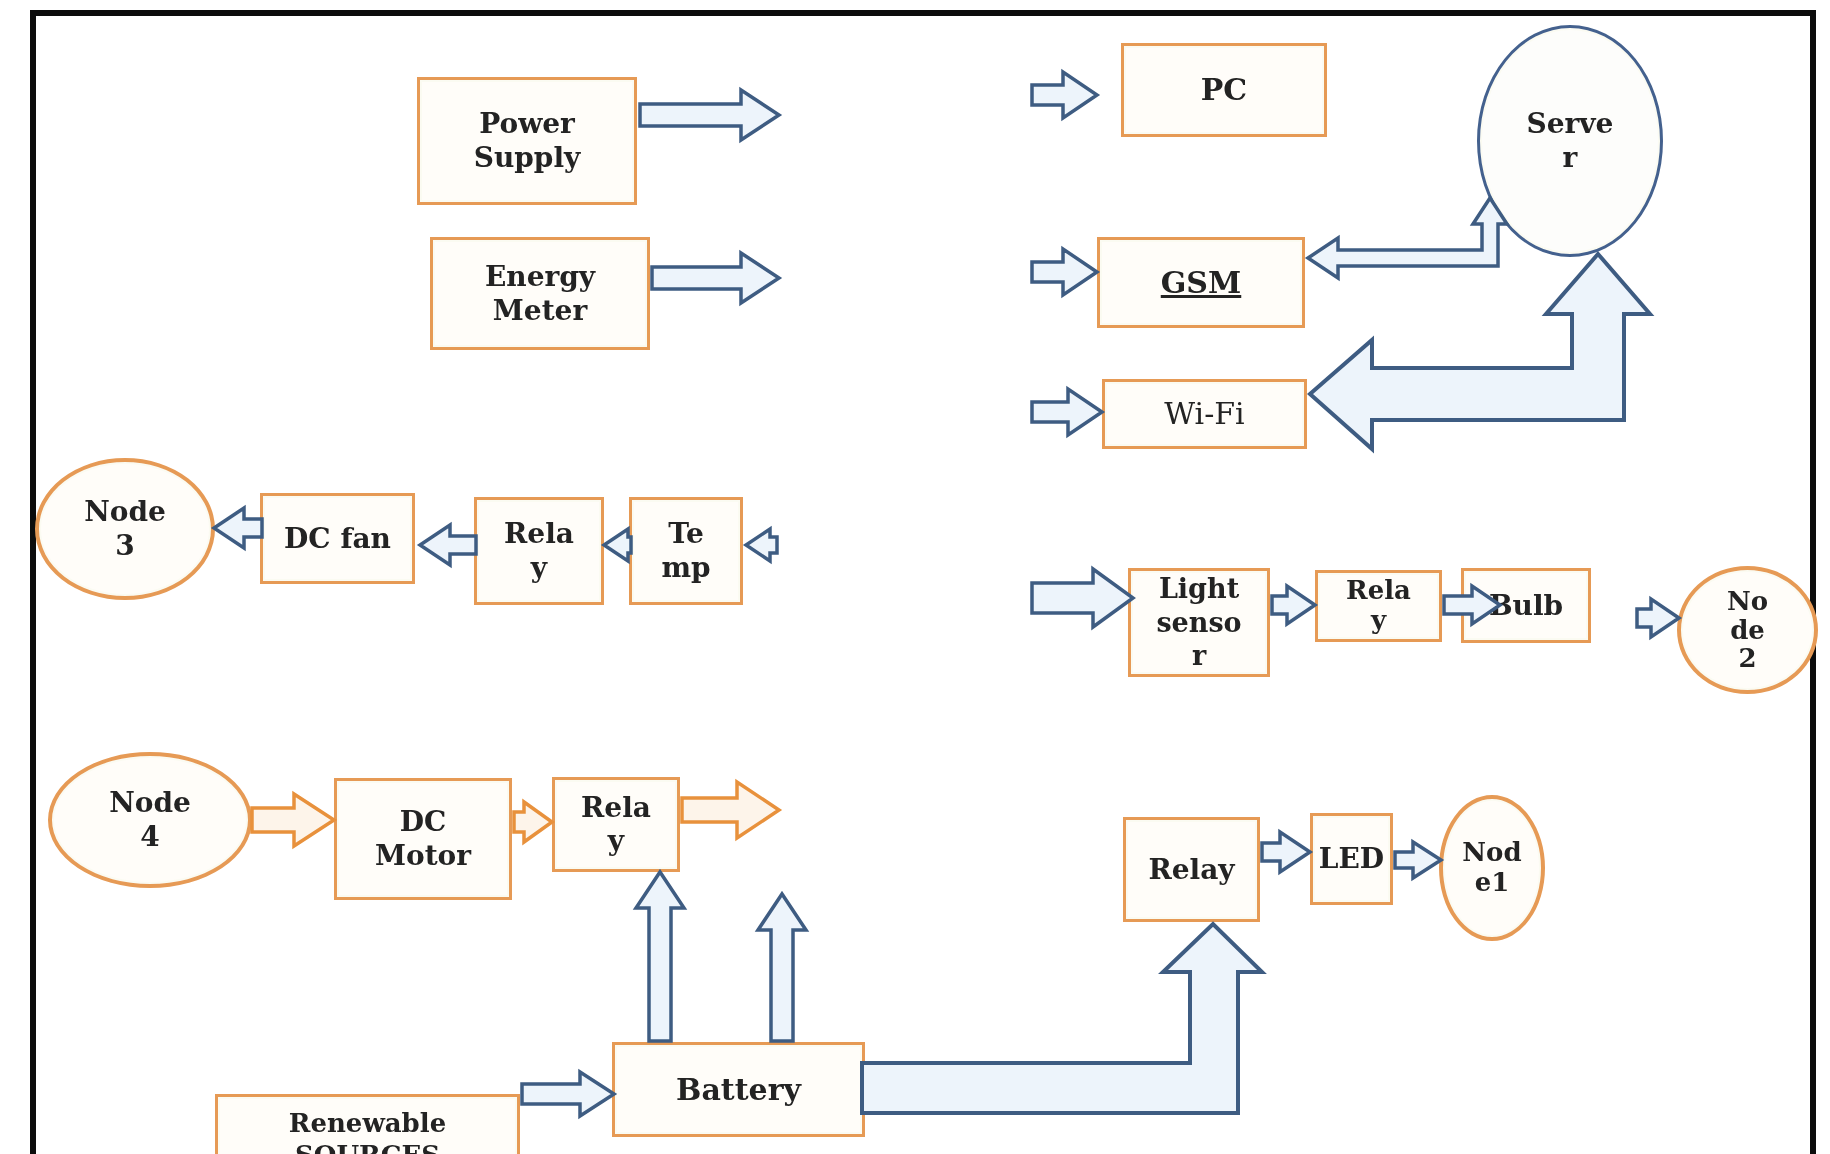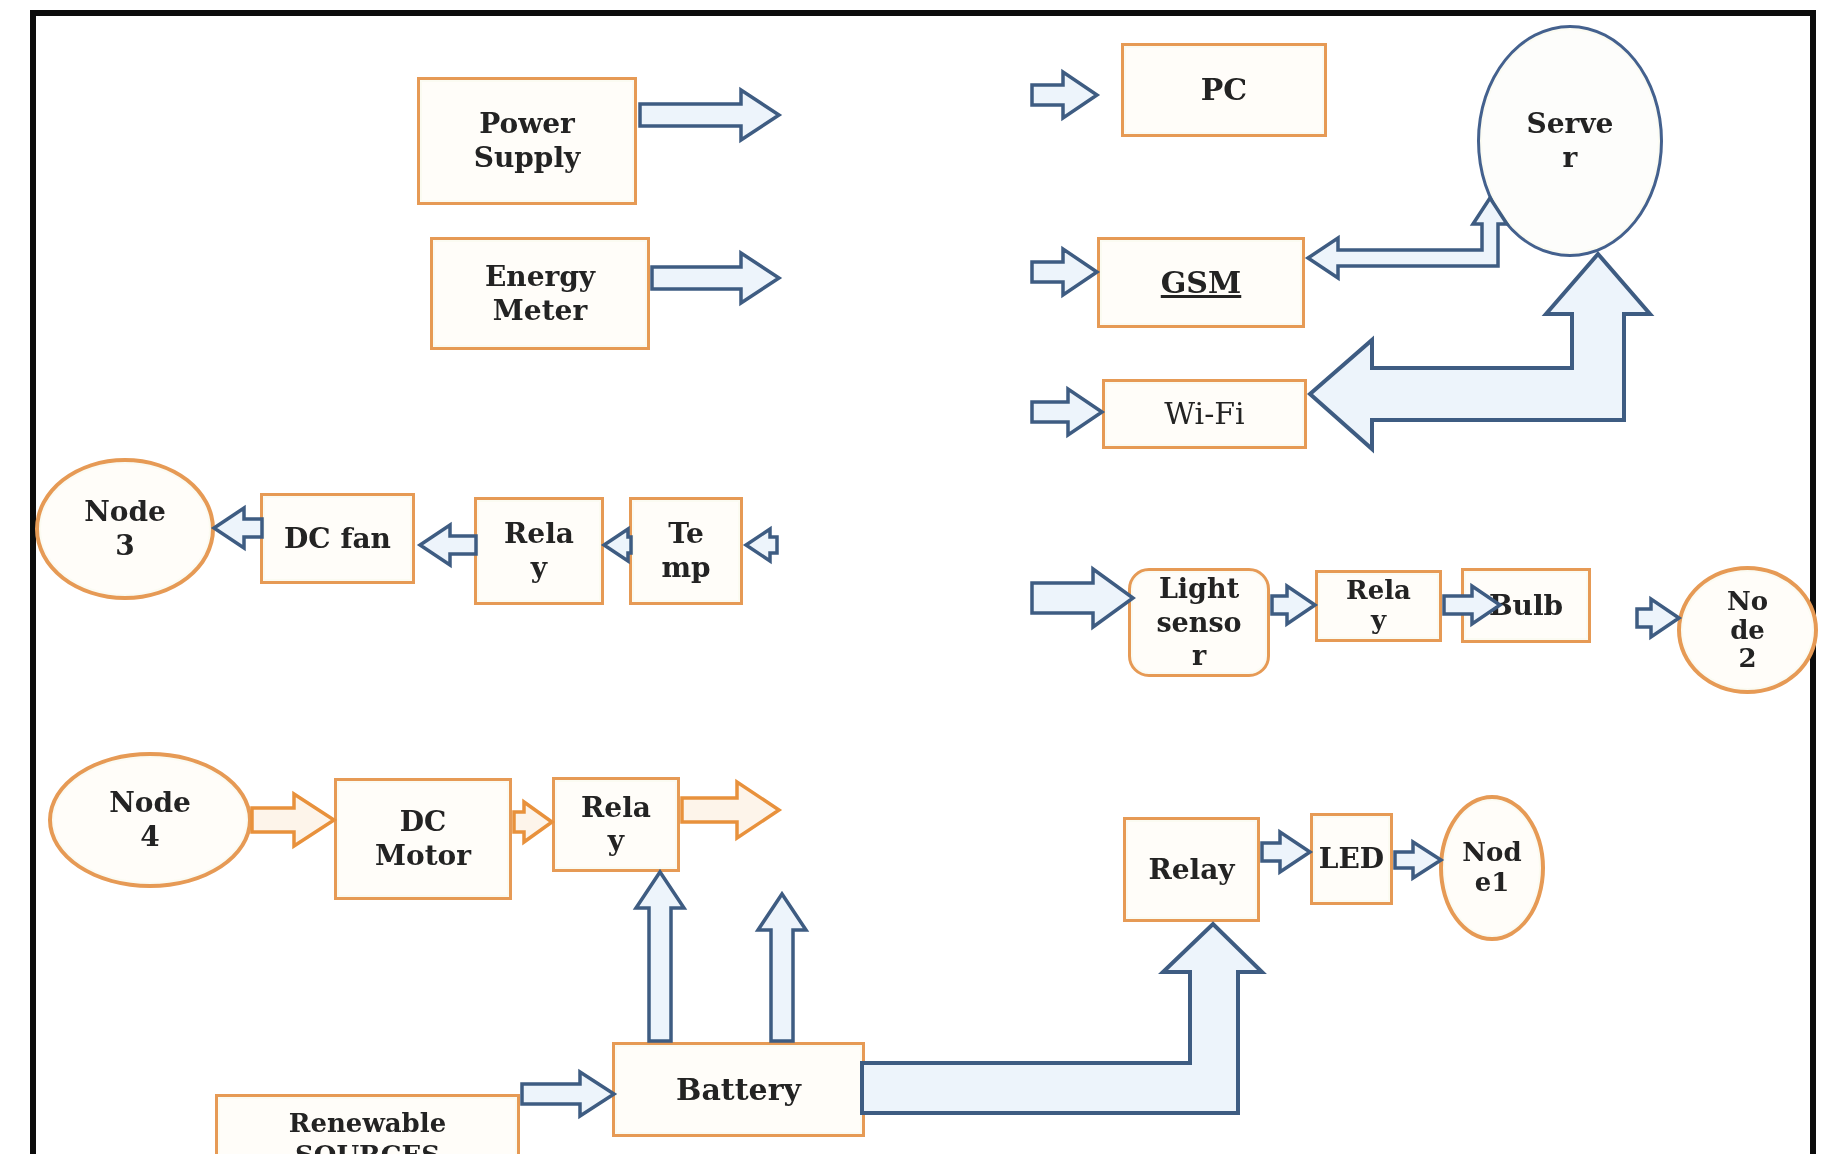--- a/index.html
+++ b/index.html
@@ -29,21 +29,21 @@
   <div class="box" style="left:430px;top:237px;width:220px;height:113px;font-size:28px;">Energy
 Meter</div>
   <div class="box" style="left:1097px;top:43px;width:206px;height:94px;font-size:30px;margin-left:24px;">PC</div>
   <div class="box" style="left:1097px;top:237px;width:208px;height:91px;font-size:30px;text-decoration:underline;">GSM</div>
   <div class="box" style="left:1102px;top:379px;width:205px;height:70px;font-size:30px;font-weight:400;">Wi-Fi</div>
   <div class="box" style="left:260px;top:493px;width:155px;height:91px;font-size:28px;">DC fan</div>
   <div class="box" style="left:474px;top:497px;width:130px;height:108px;font-size:28px;">Rela
 y</div>
   <div class="box" style="left:629px;top:497px;width:114px;height:108px;font-size:28px;">Te
 mp</div>
-  <div class="box" style="left:1128px;top:568px;width:142px;height:109px;font-size:27px;line-height:1.25;border-radius:21px;">Light
+  <div class="box" style="left:1128px;top:568px;width:142px;height:109px;font-size:27px;line-height:1.25;">Light
 senso
 r</div>
   <div class="box" style="left:1315px;top:570px;width:127px;height:72px;font-size:26px;line-height:1.15;">Rela
 y</div>
   <div class="box" style="left:1461px;top:568px;width:130px;height:75px;font-size:28px;">Bulb</div>
   <div class="box" style="left:334px;top:778px;width:178px;height:122px;font-size:28px;">DC
 Motor</div>
   <div class="box" style="left:552px;top:777px;width:128px;height:95px;font-size:28px;line-height:1.15;">Rela
 y</div>
   <div class="box" style="left:1123px;top:817px;width:137px;height:105px;font-size:28px;">Relay</div>

